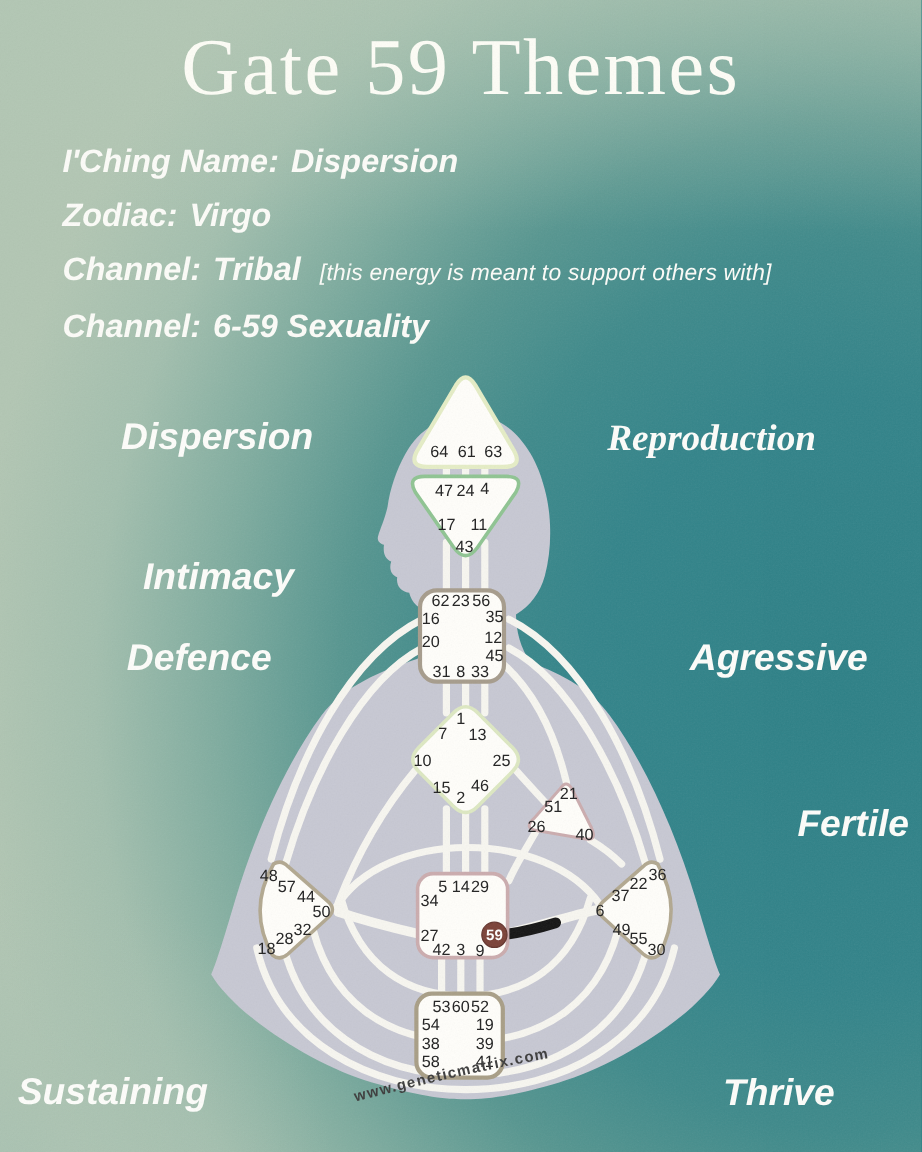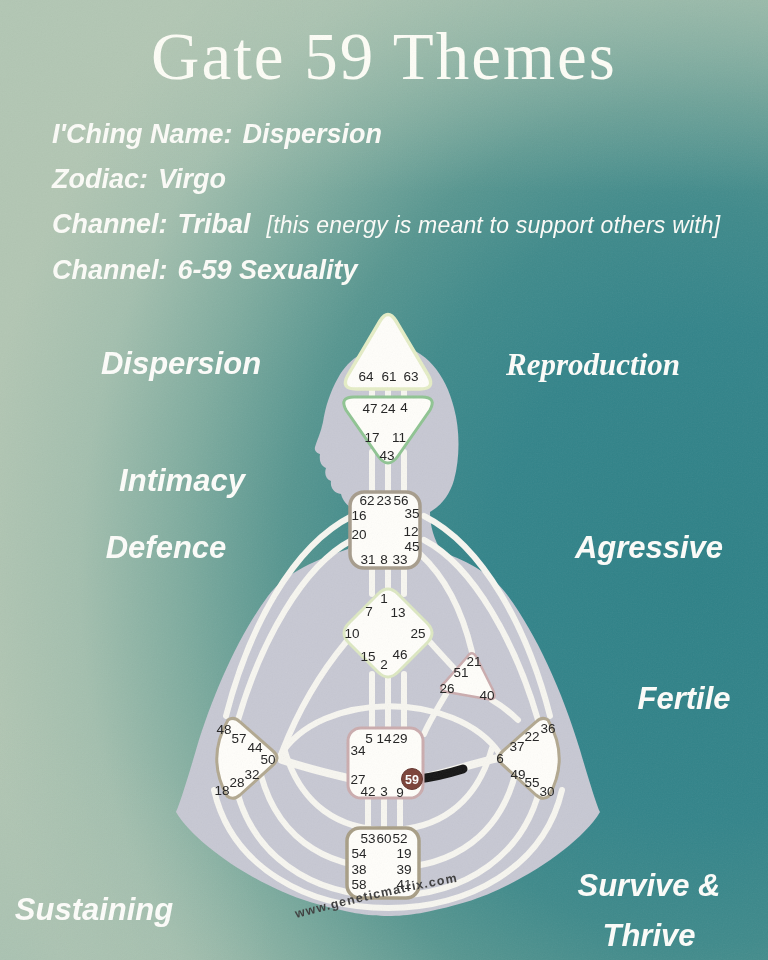--- a/index.html
+++ b/index.html
@@ -14,32 +14,32 @@
   .page-title{
     position:absolute;top:18px;left:0;width:768px;text-align:center;
     font-family:"Liberation Serif","DejaVu Serif",serif;
     font-size:67px;font-weight:400;letter-spacing:2px;color:#fdfdf6;
   }
   .info{
     position:absolute;left:52px;top:112px;color:#fcfcf8;
     font-style:italic;font-weight:bold;font-size:27px;line-height:45px;white-space:nowrap;
   }
   .info .lbl{margin-right:10px;}
-  .info .note{font-size:23px;font-weight:400;margin-left:16px;letter-spacing:0.2px;}
+  .info .note{font-size:19px;font-weight:400;margin-left:16px;letter-spacing:0.2px;}
   .theme{
     position:absolute;color:#fdfdfa;font-style:italic;font-weight:bold;
     font-size:31px;text-align:center;transform:translate(-50%,-50%);white-space:nowrap;line-height:50px;
   }
   .t-dispersion{left:181px;top:364px;}
   .t-reproduction{left:593px;top:365px;font-family:Liberation Serif, serif;}
   .t-intimacy{left:182px;top:461px;margin-top:20px;}
   .t-defence{left:131px;top:548px;margin-left:35px;}
   .t-agressive{left:649px;top:548px;}
   .t-provider{left:94px;top:687px;}
-  .t-fertile{left:684px;top:687px;margin-top:12px;}
+  .t-fertile{left:711px;top:687px;}
   .t-sustaining{left:94px;top:881px;margin-top:29px;}
   .t-survive{left:649px;top:911px;}
   .graph{position:absolute;left:0;top:0;}
   .grain{position:absolute;left:0;top:0;pointer-events:none;}
   .ch{stroke:#f7f6f0;fill:none;}
   .center-shape{fill:#fffefa;}
   text.gate{font-family:"Liberation Sans",sans-serif;font-size:13.5px;fill:#222;text-anchor:middle;}
   text.gate-hl{font-family:"Liberation Sans",sans-serif;font-size:12.5px;font-weight:bold;fill:#ffffff;text-anchor:middle;}
   .wm{font-family:"Liberation Sans",sans-serif;font-size:12.5px;font-weight:bold;fill:#3d3d3d;letter-spacing:1.1px;}
 </style>
@@ -211,21 +211,20 @@
   <div class="theme t-dispersion">Dispersion</div>
   <div class="theme t-reproduction">Reproduction</div>
   <div class="theme t-intimacy">Intimacy</div>
   <div class="theme t-defence">Defence</div>
   <div class="theme t-agressive">Agressive</div>
   <div class="theme t-fertile">Fertile</div>
   <div class="theme t-sustaining">
     <div>Sustaining</div>
   </div>
   <div class="theme t-survive">
-    <div>Survive &amp;</div>
     <div>Thrive</div>
   </div>
 
   <svg class="grain" width="768" height="960">
     <defs>
       <filter id="grainF">
         <feTurbulence type="fractalNoise" baseFrequency="0.8" numOctaves="2" stitchTiles="stitch"></feTurbulence>
         <feColorMatrix type="saturate" values="0"></feColorMatrix>
       </filter>
     </defs>

